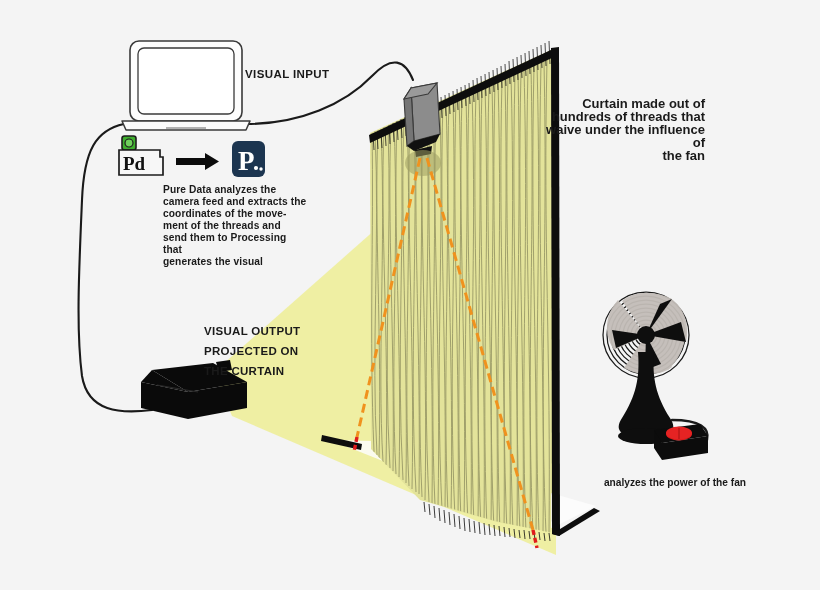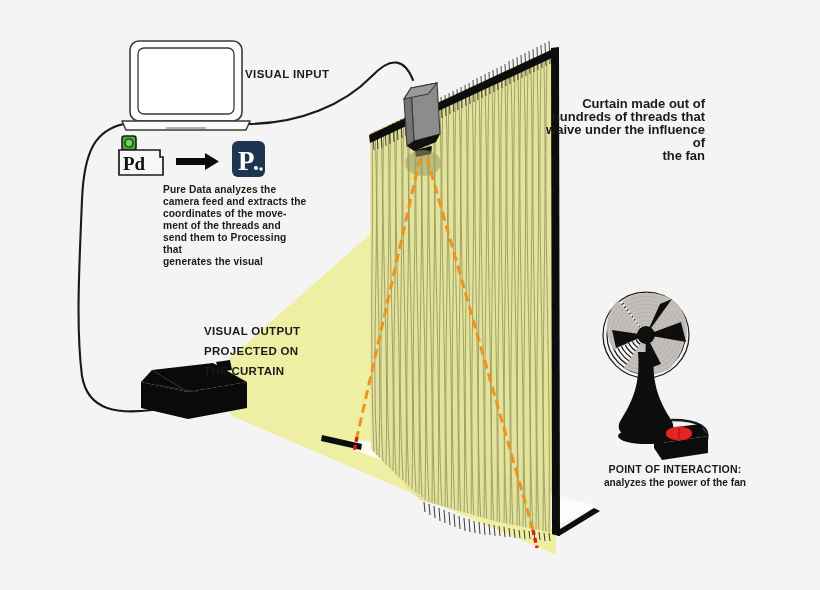--- a/index.html
+++ b/index.html
@@ -397,17 +397,16 @@
 
   <div class="lbl" id="label-visual-output">VISUAL OUTPUT
 PROJECTED ON
 THE CURTAIN</div>
 
   <div class="lbl" id="label-curtain">Curtain made out of
 hundreds of threads that
 waive under the influence of
 the fan</div>
 
-  <div class="lbl" id="label-interaction-title">POINT OF INTERACTION:</div>
 
   <div class="lbl" id="label-interaction-sub">analyzes the power of the fan</div>
 
 </div>
 
 </body></html>

